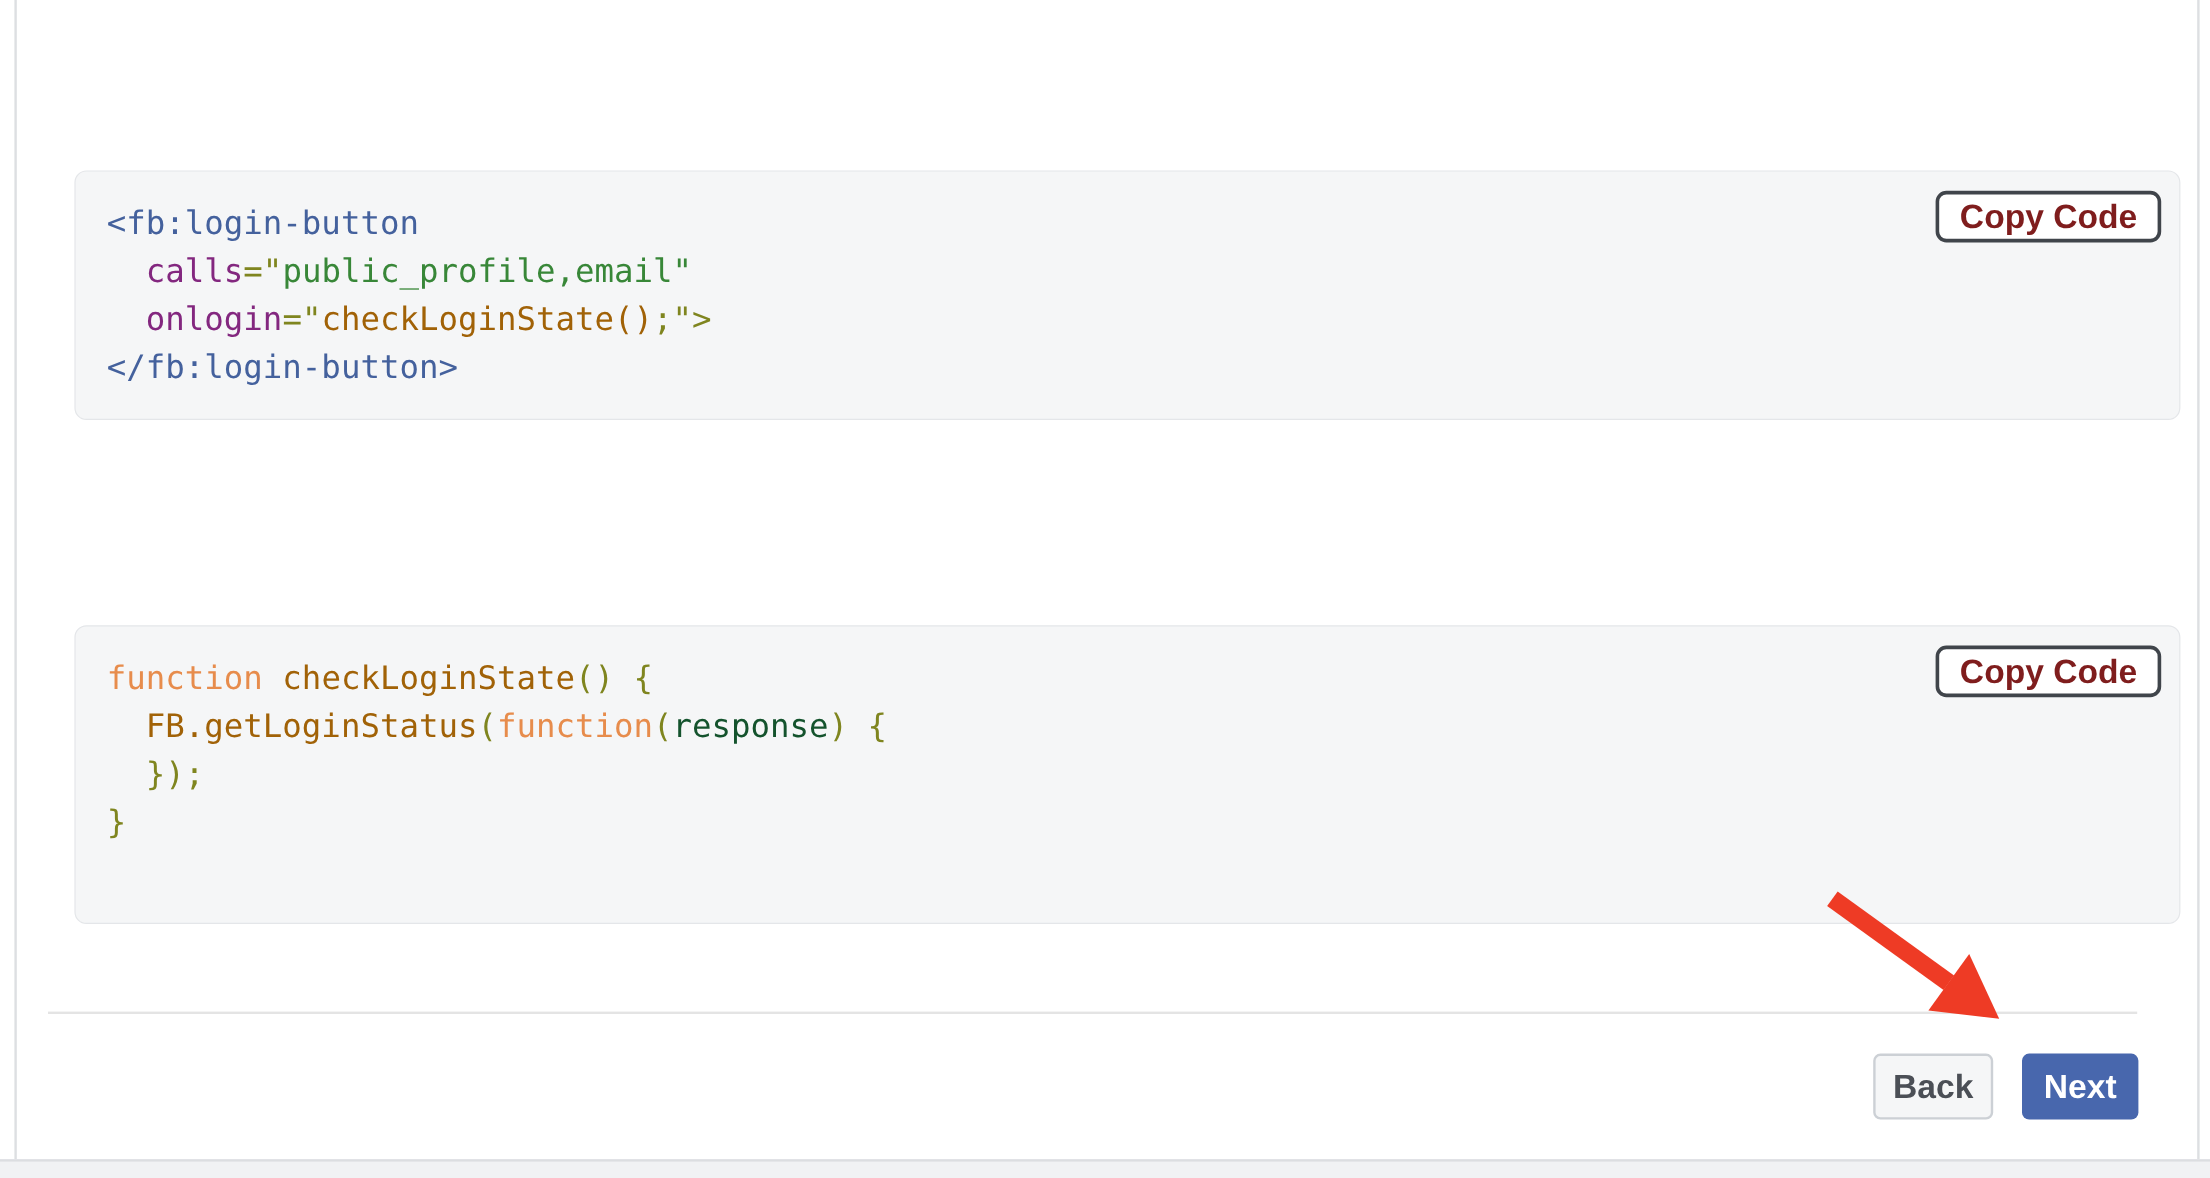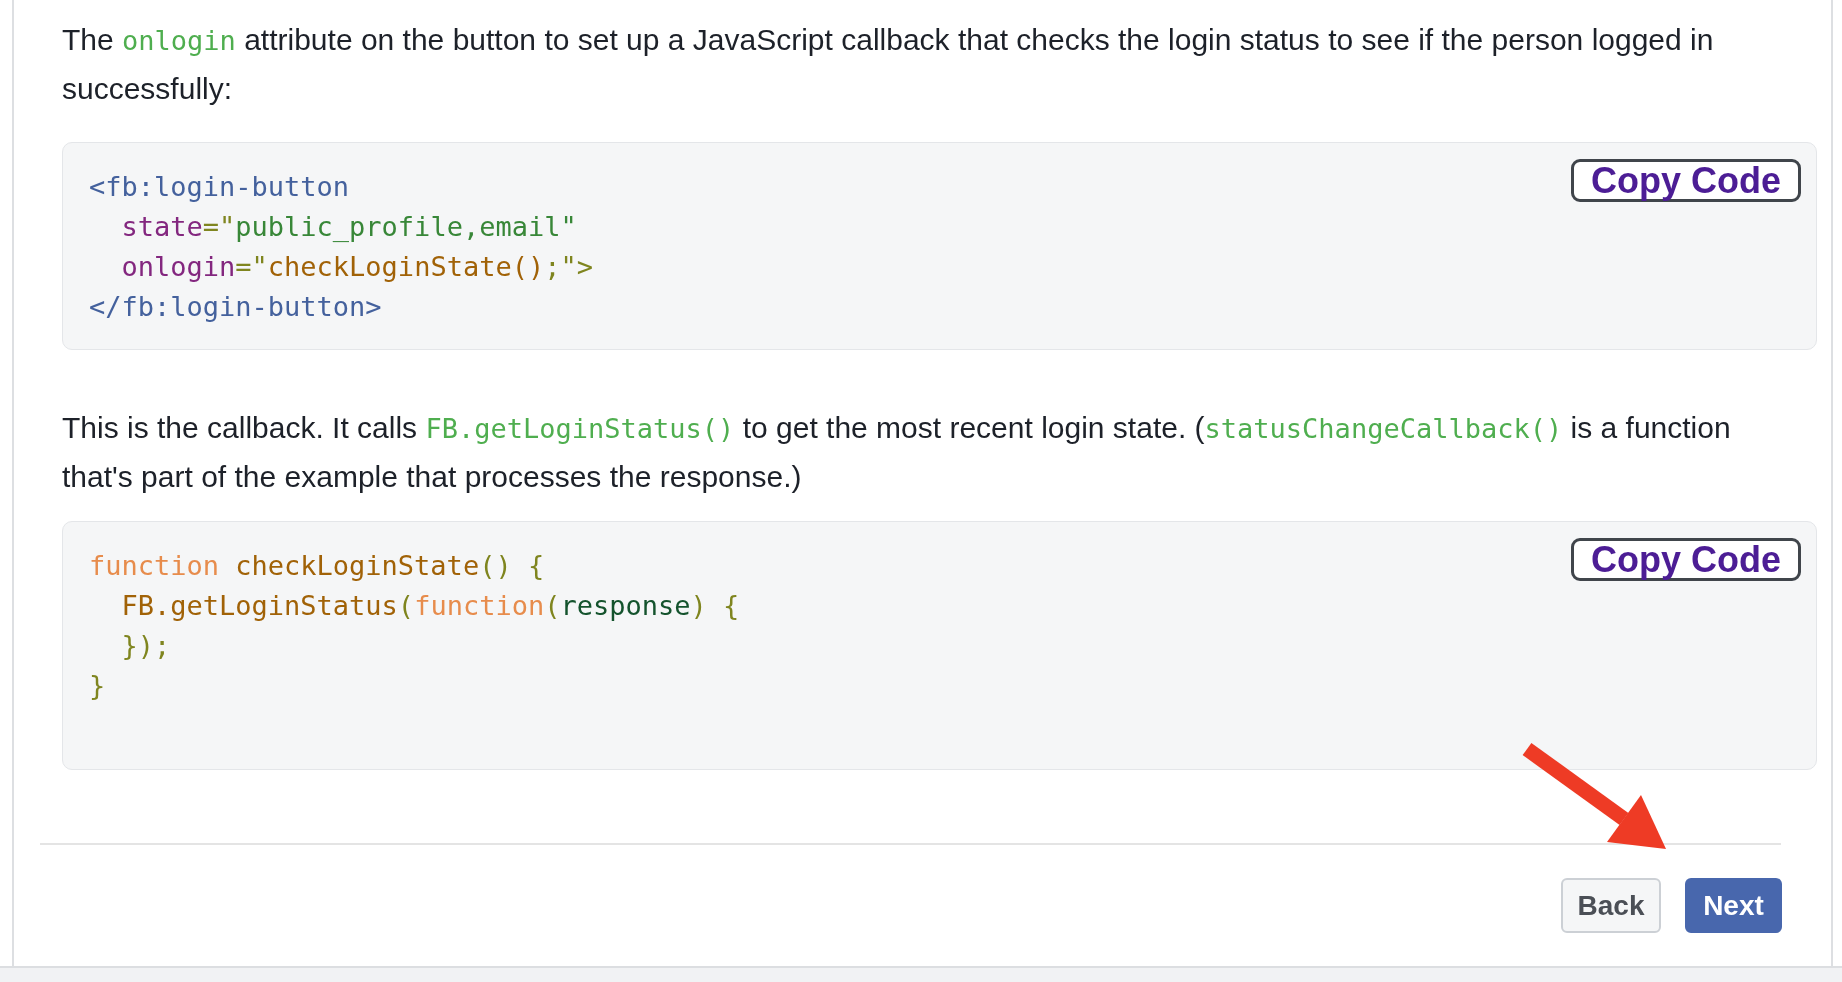--- a/index.html
+++ b/index.html
@@ -22,22 +22,22 @@
   .tok-tag     { color:#44619d; }
   .tok-attr    { color:#83277f; }
   .tok-punct   { color:#7f851f; }
   .tok-param   { color:#14532d; }
   .tok-string  { color:#388738; }
   .tok-keyword { color:#e78c4c; }
   .tok-plain   { color:#a16207; }
 
   .copy-btn { position:absolute; top:16px; right:15px; height:43px; padding:0 17px;
               background:#ffffff; border:3px solid #40454b; border-radius:9px;
-              font-family:"Liberation Sans", sans-serif; font-size:36px; font-weight:bold;
-              color:#4c1d95; display:flex; align-items:center; cursor:pointer; }
+              font-family:"Liberation Sans", sans-serif; font-size:28px; font-weight:bold;
+              color:#7f1d1d; display:flex; align-items:center; cursor:pointer; }
 
   .divider { position:absolute; left:40px; top:843px; width:1741px; height:0;
              border-top:2px solid #e4e4e4; }
 
   .nav-btn { position:absolute; top:878px; height:55px; border-radius:6px;
              font-family:"Liberation Sans", sans-serif; font-size:28px; font-weight:bold;
              display:flex; align-items:center; justify-content:center; cursor:pointer;text-align:right; }
   .btn-back { left:1561px; width:100px; background:#f5f6f7; border:2px solid #ccd0d5;
               color:#4b4f56; }
   .btn-next { left:1685px; width:97px; background:#4867ad; border:none; color:#ffffff; }
@@ -49,33 +49,31 @@
                 background:#f1f2f4; border-top:2px solid #dcdee1; }
 </style>
 </head>
 <body>
 
 <div class="stage">
 
   <div class="page-border left"></div>
   <div class="page-border right"></div>
 
-  <p class="para" style="top:16px;"><span>The </span><span class="inline-code" style="color: rgb(79, 174, 79);">onlogin</span><span> attribute on the button to set up a JavaScript callback that checks the login status to see if the person logged in successfully:</span></p>
 
   <div class="code-block" style="top:142px; height:208px;">
     <div>
         <div class="code-line"><span class="tok-tag">&lt;fb:login-button</span></div>
-        <div class="code-line"><span class="tok-plain">  </span><span class="tok-attr">state</span><span class="tok-punct">="</span><span class="tok-string">public_profile,email"</span></div>
+        <div class="code-line"><span class="tok-plain">  </span><span class="tok-attr">calls</span><span class="tok-punct">="</span><span class="tok-string">public_profile,email"</span></div>
         <div class="code-line"><span class="tok-plain">  </span><span class="tok-attr">onlogin</span><span class="tok-punct">="</span><span class="tok-plain">checkLoginState()</span><span class="tok-punct">;"&gt;</span></div>
         <div class="code-line"><span class="tok-tag">&lt;/fb:login-button&gt;</span></div>
       </div>
     <button class="copy-btn">Copy Code</button>
   </div>
 
-  <p class="para" style="top:404px;"><span>This is the callback. It calls </span><span class="inline-code" style="color: rgb(79, 174, 79);">FB.getLoginStatus()</span><span> to get the most recent login state. (</span><span class="inline-code" style="color: rgb(79, 174, 79);">statusChangeCallback()</span><span> is a function that's part of the example that processes the response.)</span></p>
 
   <div class="code-block" style="top:521px; height:249px;">
     <div>
         <div class="code-line"><span class="tok-keyword">function</span><span class="tok-plain"> checkLoginState</span><span class="tok-punct">() {</span></div>
         <div class="code-line"><span class="tok-plain">  FB.getLoginStatus</span><span class="tok-punct">(</span><span class="tok-keyword">function</span><span class="tok-punct">(</span><span class="tok-param">response</span><span class="tok-punct">) {</span></div>
         <div class="code-line"><span class="tok-punct">  });</span></div>
         <div class="code-line"><span class="tok-punct">}</span></div>
       </div>
     <button class="copy-btn">Copy Code</button>
   </div>

